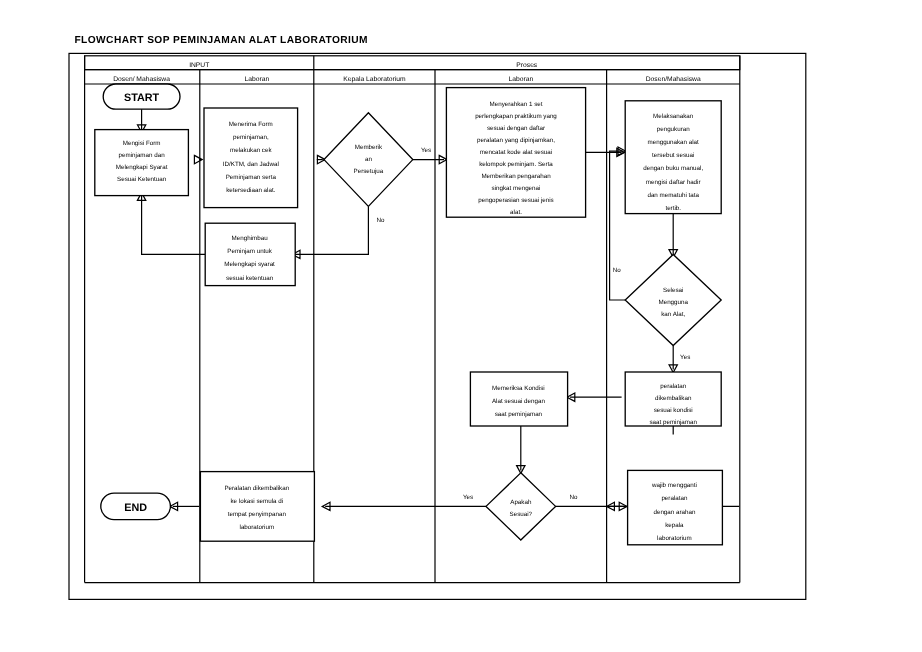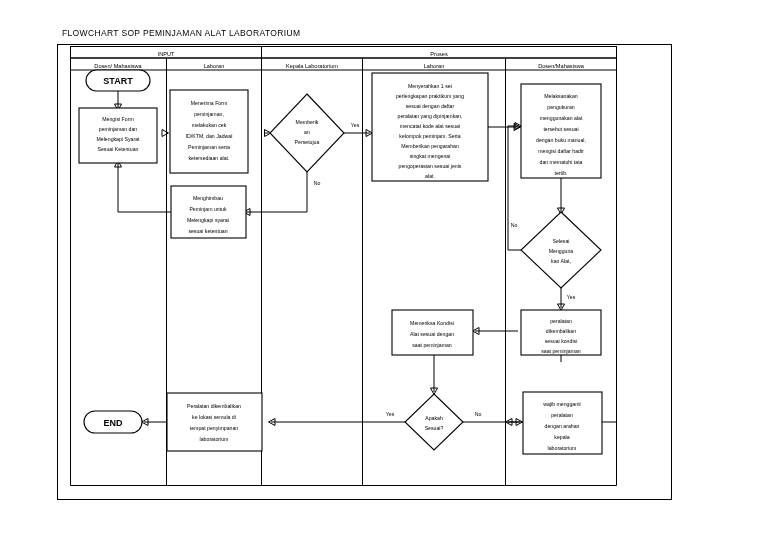--- a/index.html
+++ b/index.html
@@ -12,21 +12,21 @@
     height: 543px;
     font-family: "Liberation Sans", sans-serif;
     overflow: hidden;
     position: relative;
   }
   #page-title {
     position: absolute;
     left: 62px;
     top: 28px;
     font-size: 8.5px;
-    font-weight: normal;
+    font-weight: bold;
     letter-spacing: 0.35px;
     color: #000000;
     white-space: nowrap;
     text-align: right;
   }
   #flow-wrap {
     position: absolute;
     left: 0;
     top: 0;
     width: 768px;

